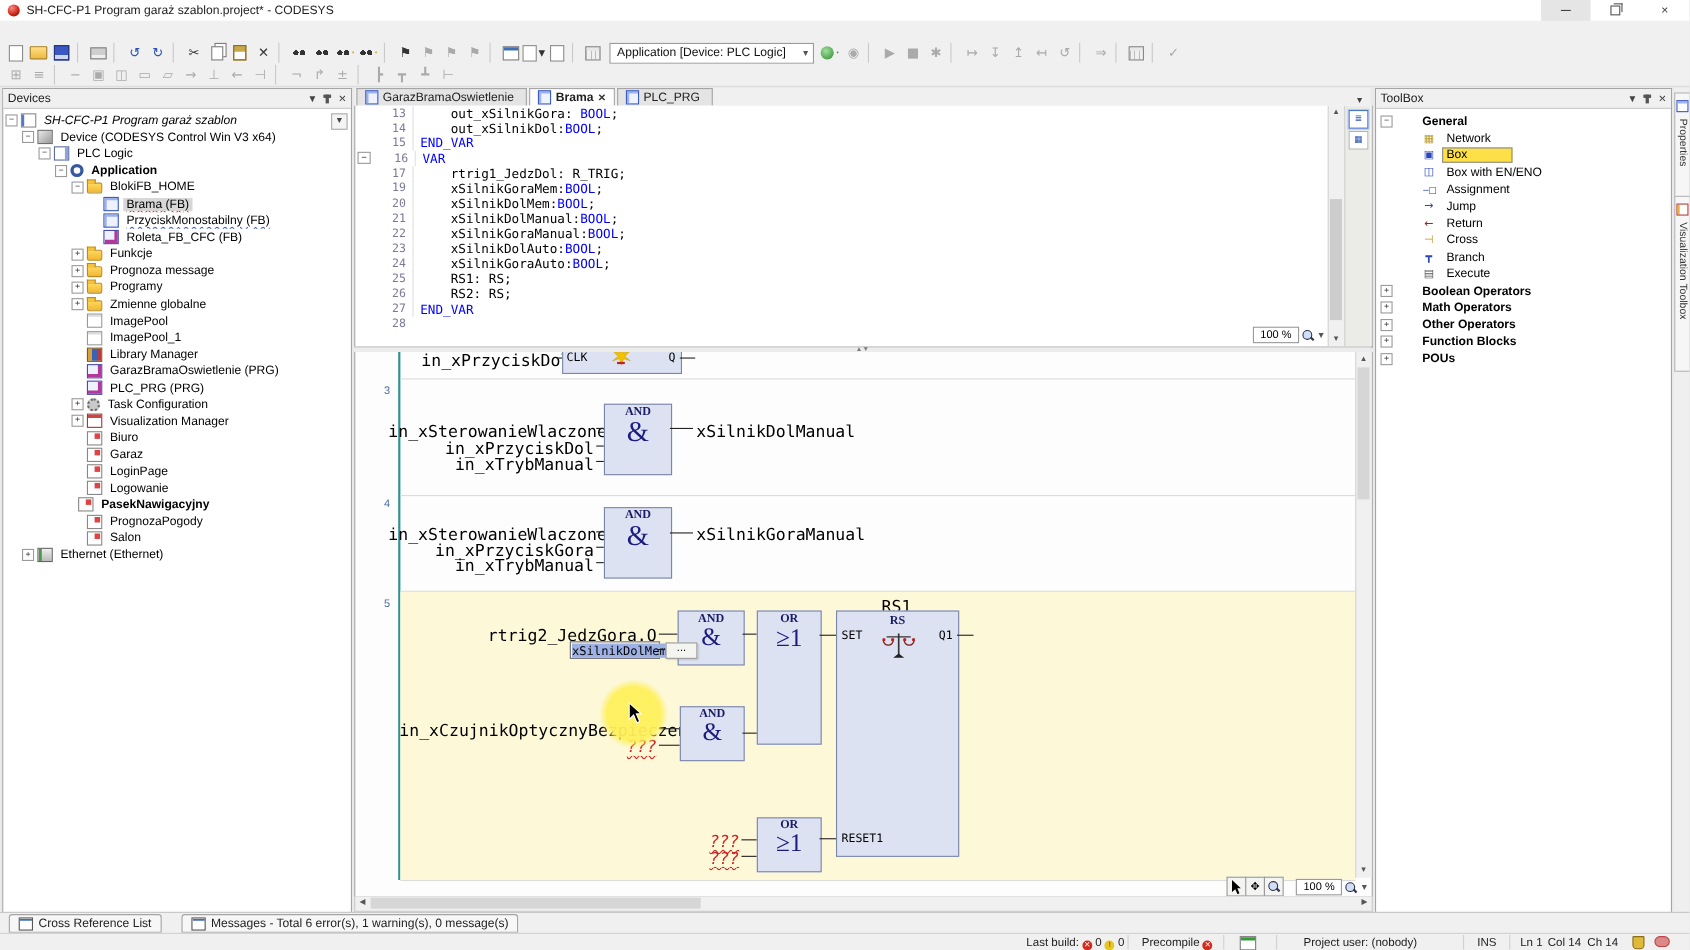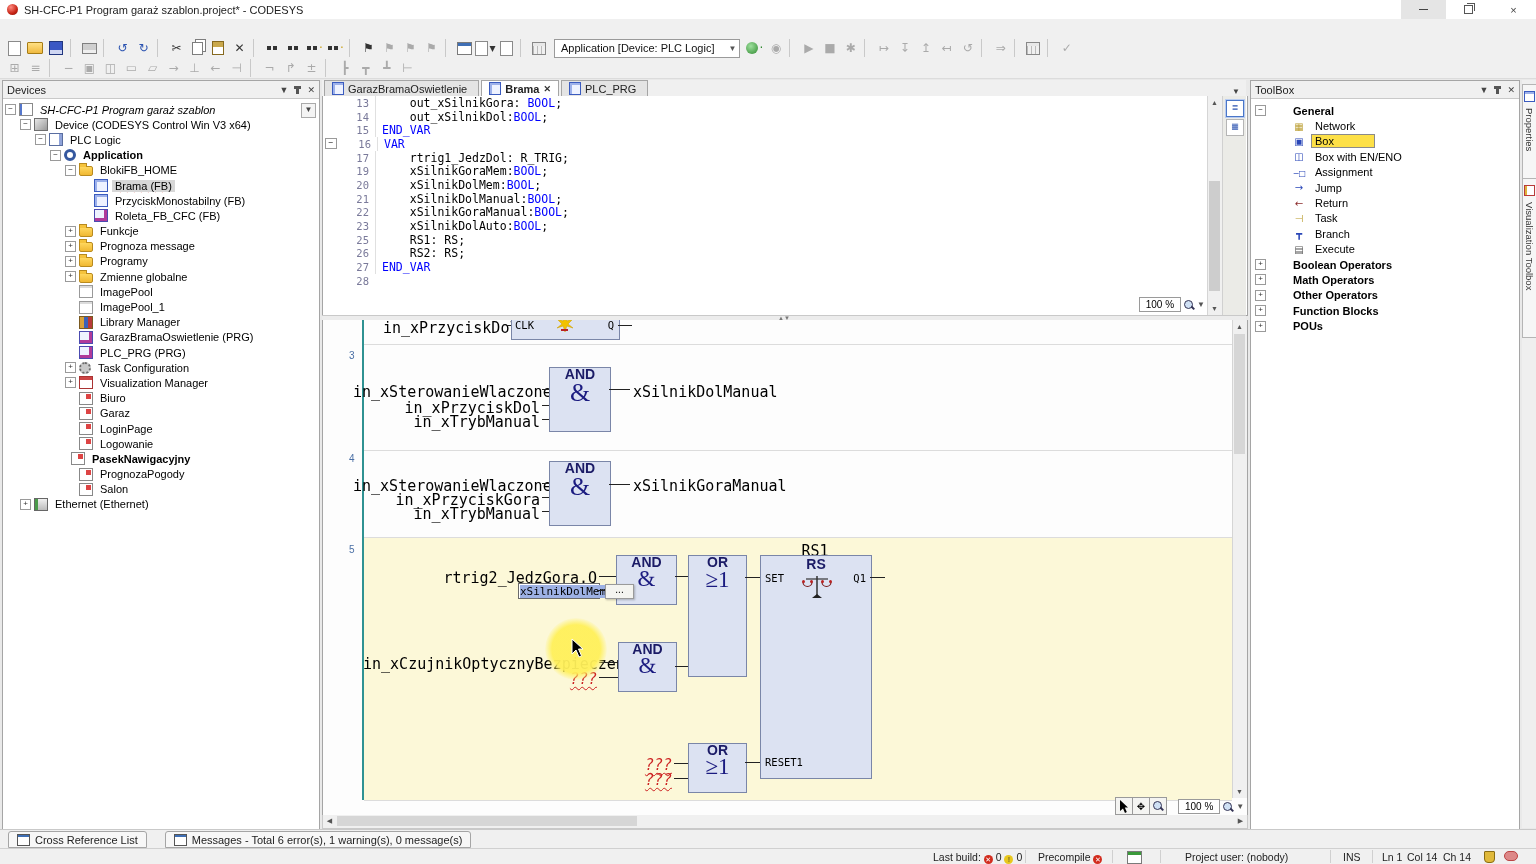--- a/index.html
+++ b/index.html
@@ -108,21 +108,21 @@
   .chev{font-size:8px;color:#555}
   
   #split{left:322px;top:315px;width:924px;height:5px;background:#ececec;border-top:1px solid #c9c9c9;border-bottom:1px solid #c9c9c9;text-align:center;font-size:6px;color:#777;line-height:4px}
   
   #diagram{left:322px;top:320px;width:924px;height:495px;background:#fdfdfd;border:1px solid #a5a5a5;border-top:none;overflow:hidden}
   .netnum{position:absolute;color:#4a6fa5;font-size:10px}
   .vline{position:absolute;left:39px;top:0;width:2px;height:480px;background:#2f9292}
   .netsep{position:absolute;left:41px;width:868px;height:1px;background:#dcdcdc}
   .net5bg{position:absolute;left:41px;top:218px;width:868px;height:262px;background:#fcf8d8}
   .blk{position:absolute;background:#dce2f2;border:1px solid #7a86a8;text-align:center}
-  .blk .btitle{font-family:Liberation Sans, sans-serif;font-weight:bold;font-size:14px;color:#1b1b66;line-height:12px}
+  .blk .btitle{font-family:Liberation Serif, serif;font-weight:bold;font-size:11px;color:#1b1b66;line-height:12px}
   .blk .bsym{font-family:"Liberation Serif",serif;font-size:26px;color:#1b1b80;line-height:26px}
   .wire{position:absolute;background:#222;height:1px}
   .dlabel{position:absolute;font-family:"DejaVu Sans Mono",monospace;font-size:15px;white-space:pre;text-align:right}
   .dlabel.l{text-align:left}
   .qmark{color:#c22;text-decoration:underline wavy #c22 1px;text-underline-offset:2px;font-style:italic}
   .pin-label{position:absolute;font-family:"DejaVu Sans Mono",monospace;font-size:10.5px}
   .editbox{position:absolute;background:#fff;border:1px solid #6a6a6a;font-family:"DejaVu Sans Mono",monospace;font-size:11px;padding:0 1px;display:flex;align-items:center}
   .editbox .selx{background:#9db1e4}
   .caret{width:1px;height:11px;background:#000;display:inline-block}
   .browsebtn{position:absolute;background:#f4f4f0;border:1px solid #9a9a9a;font-size:10px;text-align:center;line-height:10px;z-index:6;box-shadow:1px 1px 2px rgba(0,0,0,.25)}
@@ -661,20 +661,25 @@
         <span class="cnum">22</span>
         <span class="ctext"><span>    </span><span>xSilnikGoraManual</span><span>:</span><span class="kw">BOOL</span><span>;</span></span>
       </div>
       <div class="cline">
         <span class="cfold noexp"></span>
         <span class="cnum">23</span>
         <span class="ctext"><span>    </span><span>xSilnikDolAuto</span><span>:</span><span class="kw">BOOL</span><span>;</span></span>
       </div>
       <div class="cline">
         <span class="cfold noexp"></span>
+        <span class="cnum">24</span>
+        <span class="ctext"><span>    </span><span>xSilnikGoraAuto</span><span>:</span><span class="kw">BOOL</span><span>;</span></span>
+      </div>
+      <div class="cline">
+        <span class="cfold noexp"></span>
         <span class="cnum">25</span>
         <span class="ctext"><span>    </span><span>RS1</span><span>: </span><span>RS</span><span>;</span></span>
       </div>
       <div class="cline">
         <span class="cfold noexp"></span>
         <span class="cnum">26</span>
         <span class="ctext"><span>    </span><span>RS2</span><span>: </span><span>RS</span><span>;</span></span>
       </div>
       <div class="cline">
         <span class="cfold noexp"></span>
@@ -892,21 +897,21 @@
         <span class="xlabel">Jump</span>
       </div>
       <div class="xrow xitem">
         <span class="texp noexp"></span>
         <span class="xi ico-tbreturn"></span>
         <span class="xlabel">Return</span>
       </div>
       <div class="xrow xitem">
         <span class="texp noexp"></span>
         <span class="xi ico-tbinput"></span>
-        <span class="xlabel">Task</span>
+        <span class="xlabel">Cross</span>
       </div>
       <div class="xrow xitem">
         <span class="texp noexp"></span>
         <span class="xi ico-tbbranch"></span>
         <span class="xlabel">Branch</span>
       </div>
       <div class="xrow xitem">
         <span class="texp noexp"></span>
         <span class="xi ico-tbexecute"></span>
         <span class="xlabel">Execute</span>

